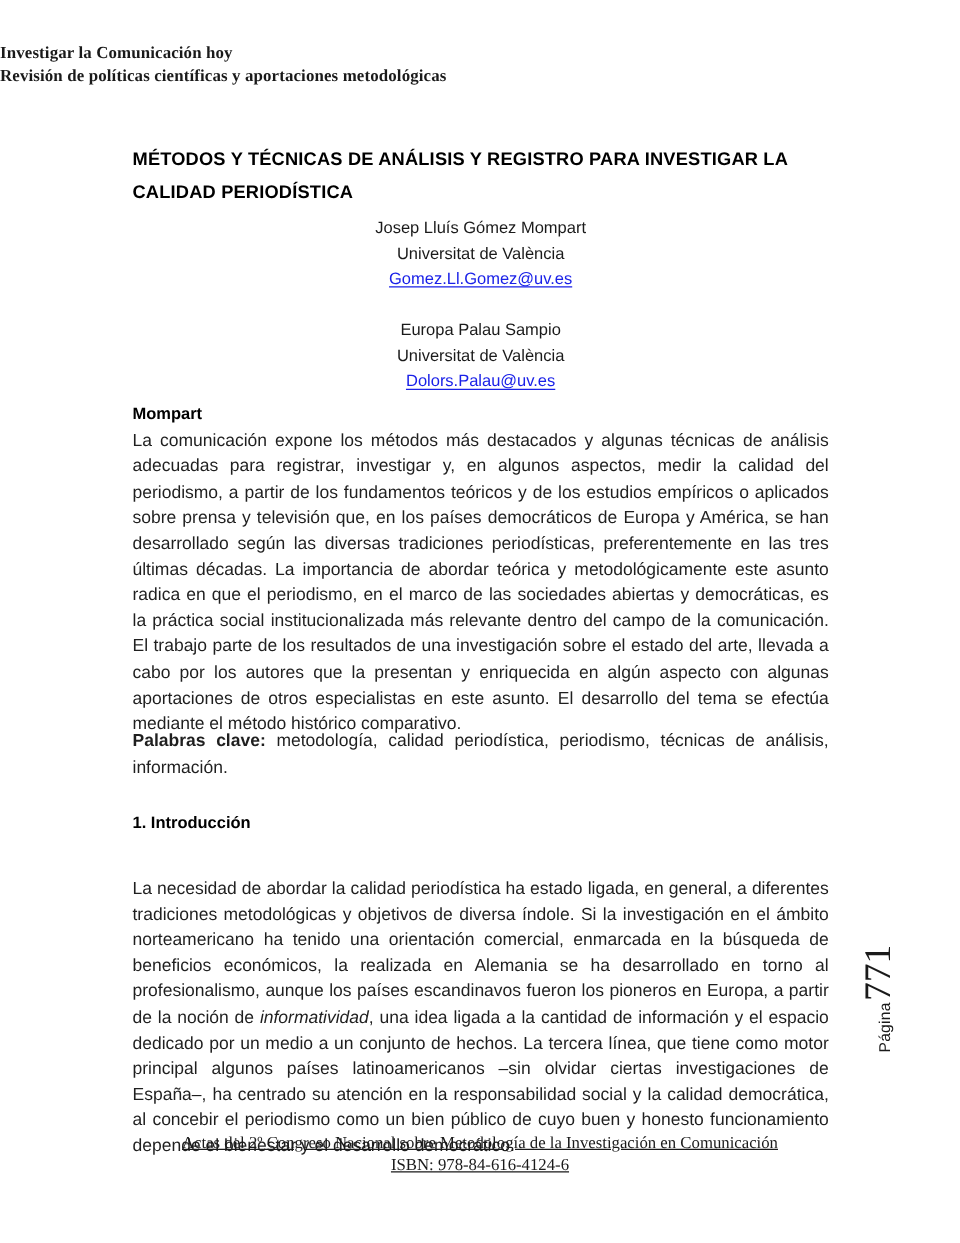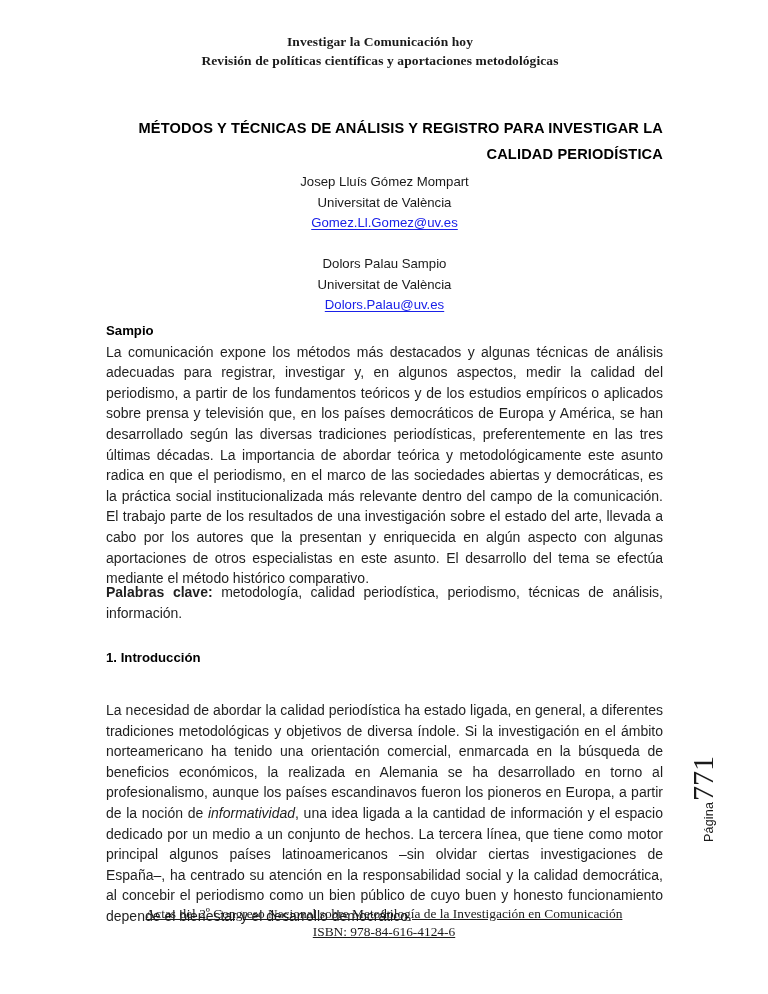--- a/index.html
+++ b/index.html
@@ -23,36 +23,35 @@
     width: 768px;
     height: 994px;
   }
 
   
   .running-head {
     position: absolute;
     top: 33px;
     left: 0;
     width: 760px;
-    text-align: center;
     font-family: "Liberation Serif", serif;
     font-weight: bold;
     font-size: 13.5px;
     line-height: 18.5px;
     color: #1a1a1a;
     letter-spacing: 0.1px;
   }
 
   
   .doc-title {
     position: absolute;
     top: 105px;
     left: 106px;
     width: 557px;
-    text-align: right;
+    text-align: left;
     font-family: "Liberation Sans", sans-serif;
     font-weight: bold;
     font-size: 14.6px;
     line-height: 26px;
     letter-spacing: 0.15px;
     color: #000;
   }
 
   
   .authors {
@@ -167,28 +166,28 @@
 
   <h1 class="doc-title">MÉTODOS Y TÉCNICAS DE ANÁLISIS Y REGISTRO PARA INVESTIGAR LA CALIDAD PERIODÍSTICA</h1>
 
   <div class="authors">
     <div class="author-block">
       <span class="author-name">Josep Lluís Gómez Mompart</span>
       <span class="author-affil">Universitat de València</span>
       <a class="author-email" href="#">Gomez.Ll.Gomez@uv.es</a>
     </div>
     <div class="author-block">
-      <span class="author-name">Dolors Palau Sampio</span>
+      <span class="author-name">Europa Palau Sampio</span>
       <span class="author-affil">Universitat de València</span>
       <a class="author-email" href="#">Dolors.Palau@uv.es</a>
     </div>
   </div>
 
   <div class="col abstract">
-    <span class="abstract-label">Sampio</span>
+    <span class="abstract-label">Mompart</span>
     <p class="para">La comunicación expone los métodos más destacados y algunas técnicas de análisis adecuadas para registrar, investigar y, en algunos aspectos, medir la calidad del periodismo, a partir de los fundamentos teóricos y de los estudios empíricos o aplicados sobre prensa y televisión que, en los países democráticos de Europa y América, se han desarrollado según las diversas tradiciones periodísticas, preferentemente en las tres últimas décadas. La importancia de abordar teórica y metodológicamente este asunto radica en que el periodismo, en el marco de las sociedades abiertas y democráticas, es la práctica social institucionalizada más relevante dentro del campo de la comunicación.    El trabajo parte de los resultados de una investigación sobre el estado del arte, llevada a cabo por los autores que la presentan y enriquecida en algún aspecto con algunas aportaciones de otros especialistas en este asunto. El desarrollo del tema se efectúa mediante el método histórico comparativo.</p>
   </div>
 
   <div class="col keywords">
     <p class="para"><span class="lead">Palabras clave:</span><span> metodología, calidad periodística, periodismo, técnicas de análisis, información.</span></p>
   </div>
 
   <div class="col section-heading">1. Introducción</div>
 
   <div class="col intro">

